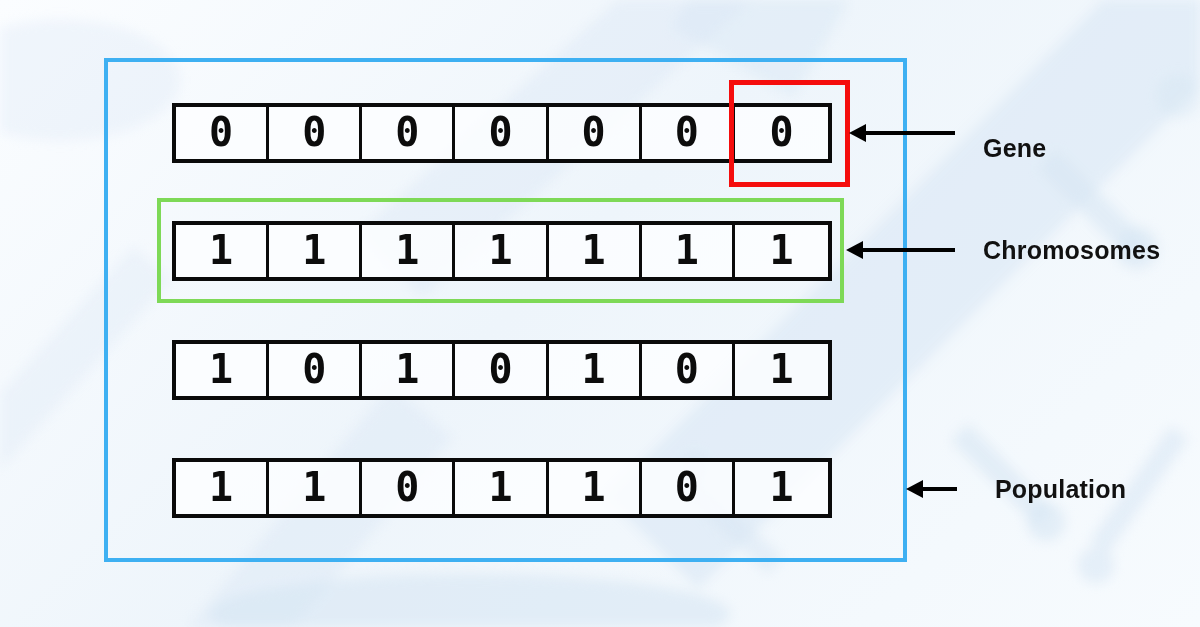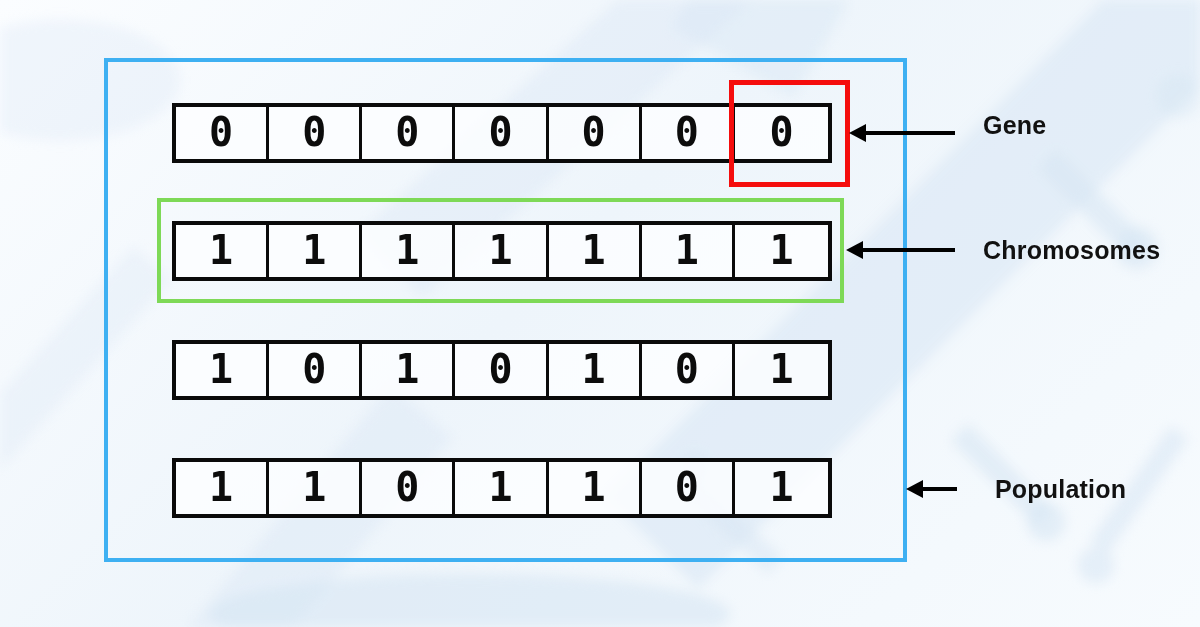--- a/index.html
+++ b/index.html
@@ -87,21 +87,21 @@
   .side-label {
     position: absolute;
     left: 983px;
     transform: translateY(-50%);
     font-weight: 700;
     font-size: 25px;
     letter-spacing: 0.2px;
     color: var(--label-text);
     white-space: nowrap;
   }
-  .label-gene { top: 125px; }
+  .label-gene { top: 148px; }
   .label-chromosomes { top: 250px; }
   .label-population { top: 489px; margin-left: 12px; }
 </style>
 </head>
 <body>
 
 <div class="canvas">
 
   <svg class="bg-decor" width="1200" height="627" viewBox="0 0 1200 627" xmlns="http://www.w3.org/2000/svg">
     <g fill="#d7e6f4">

